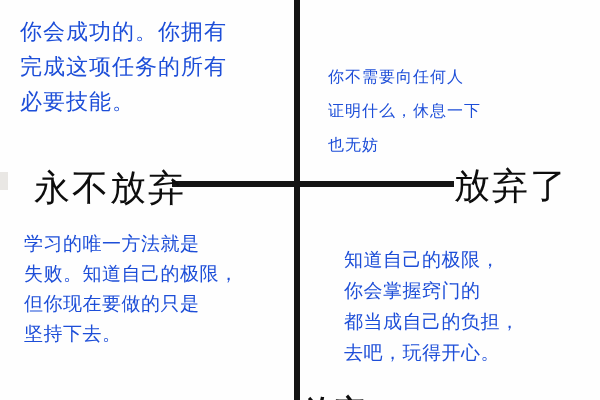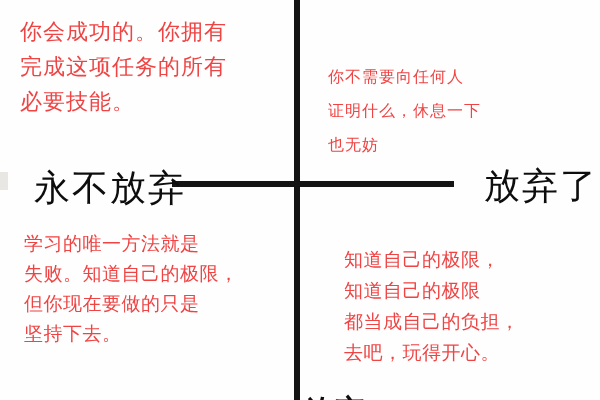--- a/index.html
+++ b/index.html
@@ -28,21 +28,21 @@
     position: absolute;
     left: 172px;
     top: 181px;
     width: 282px;
     height: 6px;
     background: #141414;
   }
   .quad {
     position: absolute;
     font-family: "DejaVu Serif", serif;
-    color: #ef4444;
+    color: #1d4ed8;
   }
   .quad .line {
     display: block;
     white-space: nowrap;
   }
   .quad-tl {
     left: 20px;
     top: 14px;
     font-size: 22px;
     line-height: 35px;
@@ -78,21 +78,21 @@
     font-size: 36px;
     color: #0d0d0d;
     letter-spacing: 2px;
     white-space: nowrap;
   }
   .axis-label-left {
     left: 34px;
     top: 164px;
   }
   .axis-label-right {
-    left: 484px;
+    left: 454px;
     top: 162px;
   }
   .cropped-bottom {
     position: absolute;
     left: 303px;
     top: 391px;
     font-family: "DejaVu Sans", sans-serif;
     font-weight: 900;
     font-size: 30px;
     color: #0d0d0d;
@@ -135,20 +135,20 @@
 
   <div class="quad quad-bl">
     <span class="line">学习的唯一方法就是</span>
     <span class="line">失败。知道自己的极限，</span>
     <span class="line">但你现在要做的只是</span>
     <span class="line">坚持下去。</span>
   </div>
 
   <div class="quad quad-br">
     <span class="line">知道自己的极限，</span>
-    <span class="line">知道自己的极限</span>
+    <span class="line">你会掌握窍门的</span>
     <span class="line">都当成自己的负担，</span>
     <span class="line">去吧，玩得开心。</span>
   </div>
 
   <div class="cropped-bottom">放弃</div>
 
 </div>
 
 </body></html>

